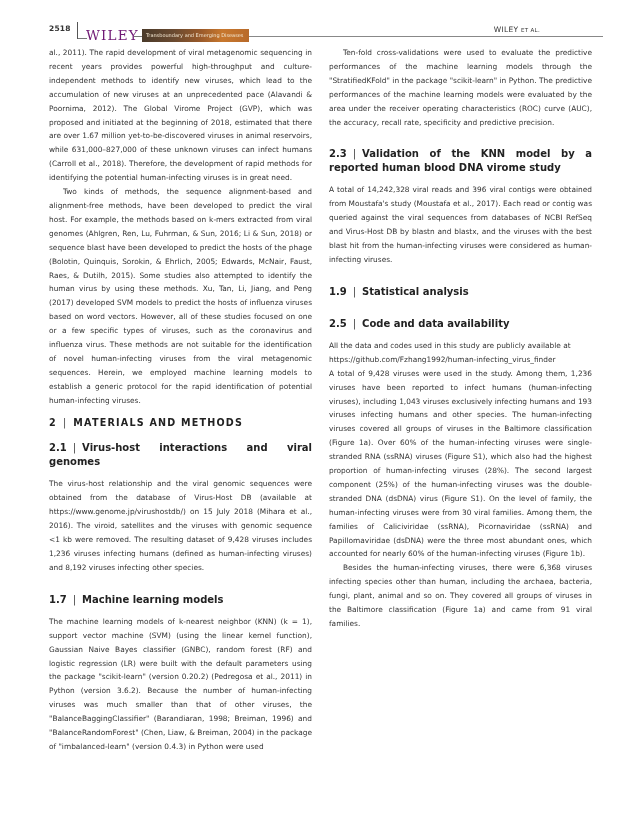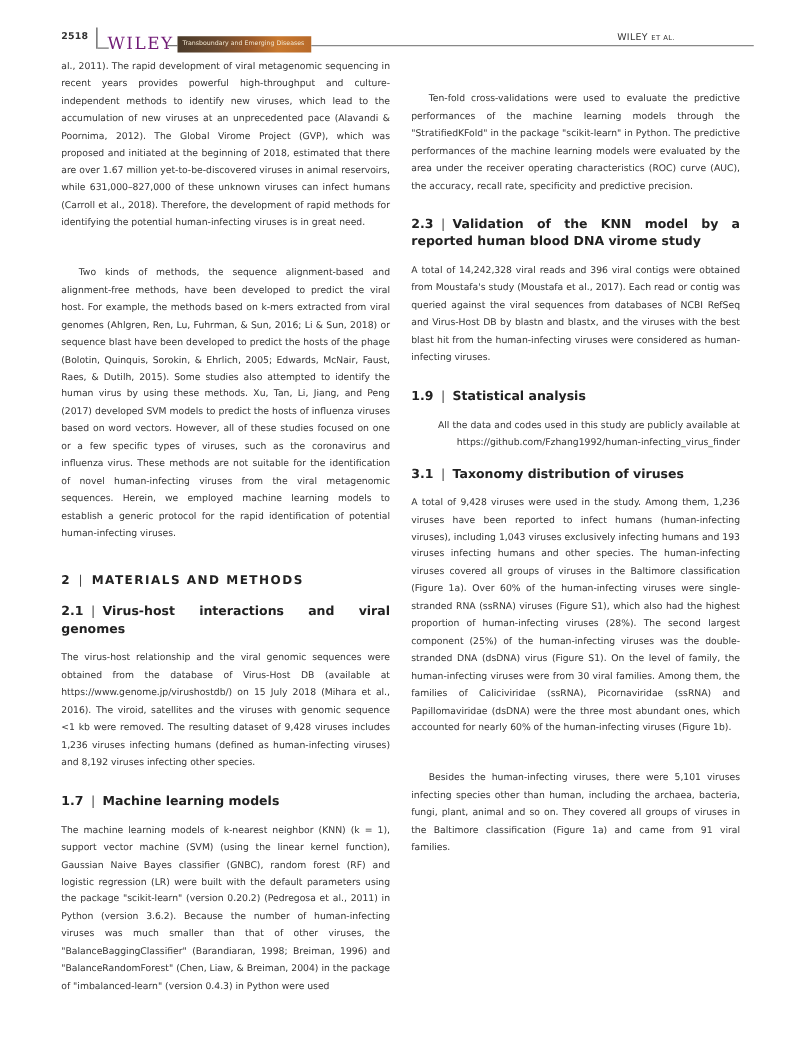--- a/index.html
+++ b/index.html
@@ -16,21 +16,21 @@
     background: linear-gradient(90deg, #4a3a2a 0%, #6a4a30 30%, #9a5a2a 55%, #c8782e 75%, #b86a2a 100%);
     color: #f2e6d0; font-size: 5px; line-height: 13px; padding-left: 4px; white-space: nowrap; overflow: hidden; }
   .rule-right { position: absolute; left: 249px; top: 36px; width: 354px; height: 1px; background: #888; }
   .running-head { position: absolute; right: 36px; top: 25px; font-size: 7.5px; color: #333; letter-spacing: 0.3px; }
   .running-head .etal { font-size: 5.5px; }
 
   .col { position: absolute; top: 46px; width: 263px; font-size: 7.4px; line-height: 13.9px; text-align: justify; color: #333; }
   .col-left { left: 49px; }
   .col-right { left: 329px; }
   .col p { margin: 0; }
-  .col p.indent { text-indent: 14px; margin-top: 26px; }
+  .col p.indent { text-indent: 14px; }
   .h1 { font-size: 9.6px; font-weight: bold; letter-spacing: 1.2px; color: #222; margin-top: 18px; margin-bottom: 12px; }
   .h2 { font-size: 10px; font-weight: bold; color: #222; line-height: 14px; margin-top: 18px; margin-bottom: 8px; }
   .h2.first { margin-top: 12px; }
   .sep { display: inline-block; margin: 0 6px; font-weight: normal; color: #444; }
 </style>
 </head>
 <body>
 
 <div class="header">
   <span class="page-num">2518</span>
@@ -40,21 +40,21 @@
   <span class="rule-mid"></span>
   <span class="banner">Transboundary and Emerging Diseases</span>
   <span class="rule-right"></span>
   <span class="running-head"><span>WILEY</span> <span class="etal">ET AL.</span></span>
 </div>
 
 <div class="col col-left">
   <p>al., 2011). The rapid development of viral metagenomic sequencing in recent years provides powerful high-throughput and culture-independent methods to identify new viruses, which lead to the accumulation of new viruses at an unprecedented pace (Alavandi &amp; Poornima, 2012). The Global Virome Project (GVP), which was proposed and initiated at the beginning of 2018, estimated that there are over 1.67 million yet-to-be-discovered viruses in animal reservoirs, while 631,000–827,000 of these unknown viruses can infect humans (Carroll et al., 2018). Therefore, the development of rapid methods for identifying the potential human-infecting viruses is in great need.</p>
   <p class="indent">Two kinds of methods, the sequence alignment-based and alignment-free methods, have been developed to predict the viral host. For example, the methods based on k-mers extracted from viral genomes (Ahlgren, Ren, Lu, Fuhrman, &amp; Sun, 2016; Li &amp; Sun, 2018) or sequence blast have been developed to predict the hosts of the phage (Bolotin, Quinquis, Sorokin, &amp; Ehrlich, 2005; Edwards, McNair, Faust, Raes, &amp; Dutilh, 2015). Some studies also attempted to identify the human virus by using these methods. Xu, Tan, Li, Jiang, and Peng (2017) developed SVM models to predict the hosts of influenza viruses based on word vectors. However, all of these studies focused on one or a few specific types of viruses, such as the coronavirus and influenza virus. These methods are not suitable for the identification of novel human-infecting viruses from the viral metagenomic sequences. Herein, we employed machine learning models to establish a generic protocol for the rapid identification of potential human-infecting viruses.</p>
 
-  <div class="h1" style="margin-top:24px;">
+  <div class="h1" style="margin-top:8px;">
     <span>2</span><span class="sep">|</span><span>MATERIALS AND METHODS</span>
   </div>
 
   <div class="h2 first">
     <span>2.1</span><span class="sep">|</span><span>Virus-host interactions and viral genomes</span>
   </div>
   <p>The virus-host relationship and the viral genomic sequences were obtained from the database of Virus-Host DB (available at https://www.genome.jp/virushostdb/) on 15 July 2018 (Mihara et al., 2016). The viroid, satellites and the viruses with genomic sequence &lt;1 kb were removed. The resulting dataset of 9,428 viruses includes 1,236 viruses infecting humans (defined as human-infecting viruses) and 8,192 viruses infecting other species.</p>
 
   <div class="h2">
     <span>1.7</span><span class="sep">|</span><span>Machine learning models</span>
@@ -67,21 +67,21 @@
 
   <div class="h2">
     <span>2.3</span><span class="sep">|</span><span>Validation of the KNN model by a reported human blood DNA virome study</span>
   </div>
   <p>A total of 14,242,328 viral reads and 396 viral contigs were obtained from Moustafa's study (Moustafa et al., 2017). Each read or contig was queried against the viral sequences from databases of NCBI RefSeq and Virus-Host DB by blastn and blastx, and the viruses with the best blast hit from the human-infecting viruses were considered as human-infecting viruses.</p>
 
   <div class="h2">
     <span>1.9</span><span class="sep">|</span><span>Statistical analysis</span>
   </div>
 
-  <p style="text-align:right;">All the data and codes used in this study are publicly available at https://github.com/Fzhang1992/human-infecting_virus_finder</p>
+  <div class="h2">
+    <span>2.5</span><span class="sep">|</span><span>Code and data availability</span>
+  </div>
+  <p style="text-align:left;">All the data and codes used in this study are publicly available at https://github.com/Fzhang1992/human-infecting_virus_finder</p>
 
 
-  <div class="h2 first">
-    <span>3.1</span><span class="sep">|</span><span>Taxonomy distribution of viruses</span>
-  </div>
   <p>A total of 9,428 viruses were used in the study. Among them, 1,236 viruses have been reported to infect humans (human-infecting viruses), including 1,043 viruses exclusively infecting humans and 193 viruses infecting humans and other species. The human-infecting viruses covered all groups of viruses in the Baltimore classification (Figure 1a). Over 60% of the human-infecting viruses were single-stranded RNA (ssRNA) viruses (Figure S1), which also had the highest proportion of human-infecting viruses (28%). The second largest component (25%) of the human-infecting viruses was the double-stranded DNA (dsDNA) virus (Figure S1). On the level of family, the human-infecting viruses were from 30 viral families. Among them, the families of Caliciviridae (ssRNA), Picornaviridae (ssRNA) and Papillomaviridae (dsDNA) were the three most abundant ones, which accounted for nearly 60% of the human-infecting viruses (Figure 1b).</p>
-  <p class="indent">Besides the human-infecting viruses, there were 5,101 viruses infecting species other than human, including the archaea, bacteria, fungi, plant, animal and so on. They covered all groups of viruses in the Baltimore classification (Figure 1a) and came from 91 viral families.</p>
+  <p class="indent">Besides the human-infecting viruses, there were 6,368 viruses infecting species other than human, including the archaea, bacteria, fungi, plant, animal and so on. They covered all groups of viruses in the Baltimore classification (Figure 1a) and came from 91 viral families.</p>
 </div>
 
 </body></html>

